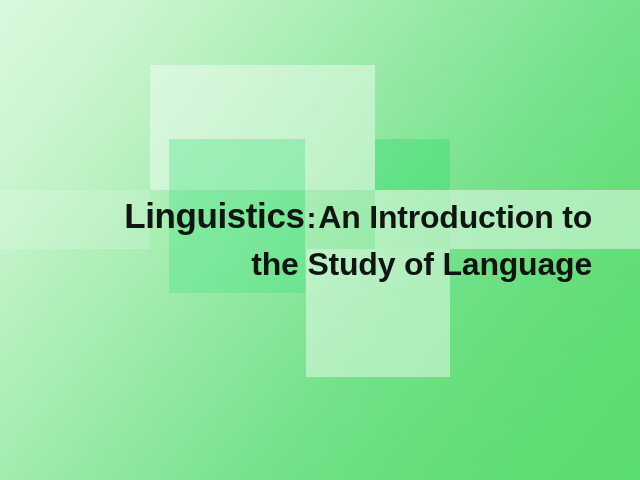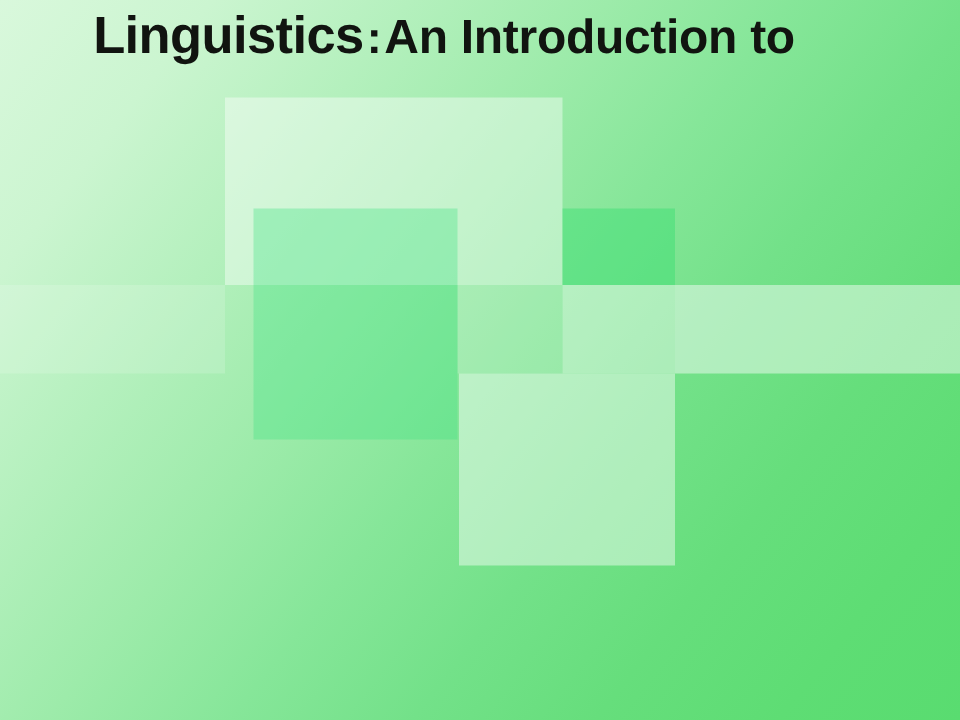--- a/index.html
+++ b/index.html
@@ -111,22 +111,22 @@
   }
 
   
   #title-block {
     position: absolute;
     left: 0;
     top: 0;
     width: 592px;
     height: 480px;
     display: flex;
-    flex-direction: row;
-    align-items: flex-start;
+    flex-direction: column;
+    align-items: flex-end;
     justify-content: center;
     text-align: center;
   }
 
   .title-line {
     color: #111410;
     font-family: "Liberation Sans", sans-serif;
     font-weight: bold;
     font-size: 33px;
     line-height: 47px;
@@ -160,15 +160,16 @@
   <div class="block block-band-left"></div>
   <div class="block block-light-band"></div>
   <div class="block block-faint-right"></div>
   <div class="block block-pale-column"></div>
   <div class="block block-midgreen"></div>
   <div class="block block-brightgreen"></div>
   <div class="block block-pale-lower"></div>
 
   <div id="title-block">
     <div class="title-line"><span class="title-lead">Linguistics</span><span class="title-sep">:</span><span class="title-rest">An Introduction to</span></div>
+    <div class="title-line title-rest">the Study of Language</div>
   </div>
 
 </div>
 
 </body></html>

